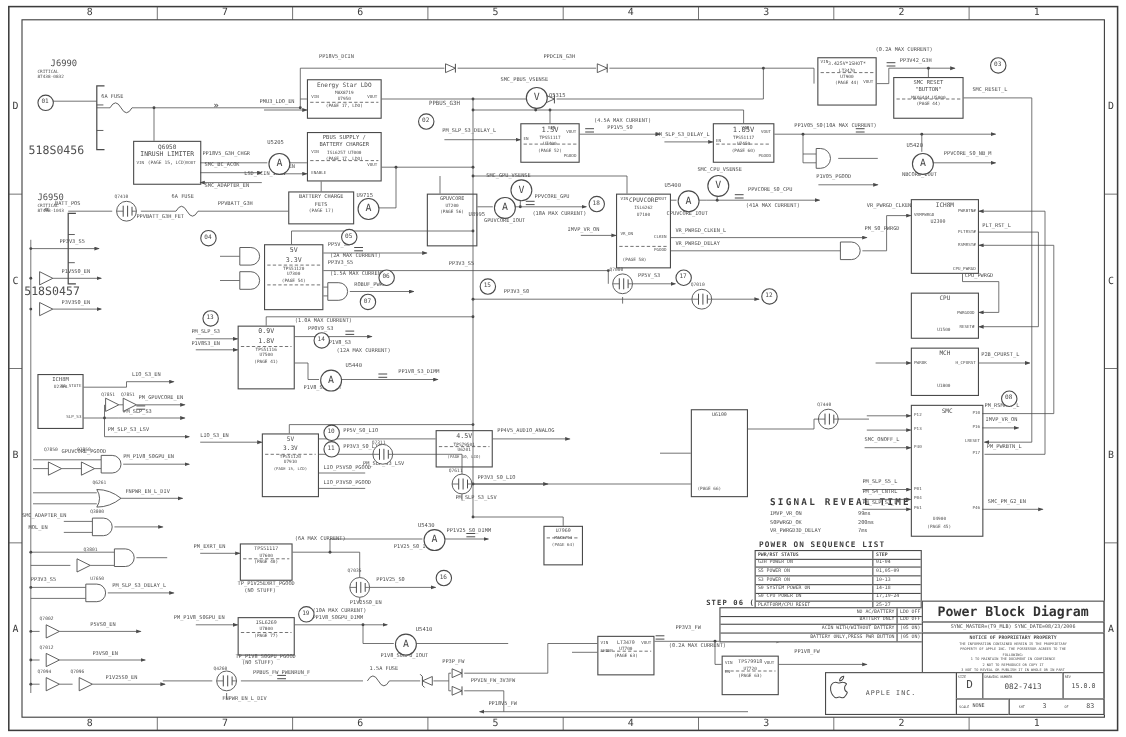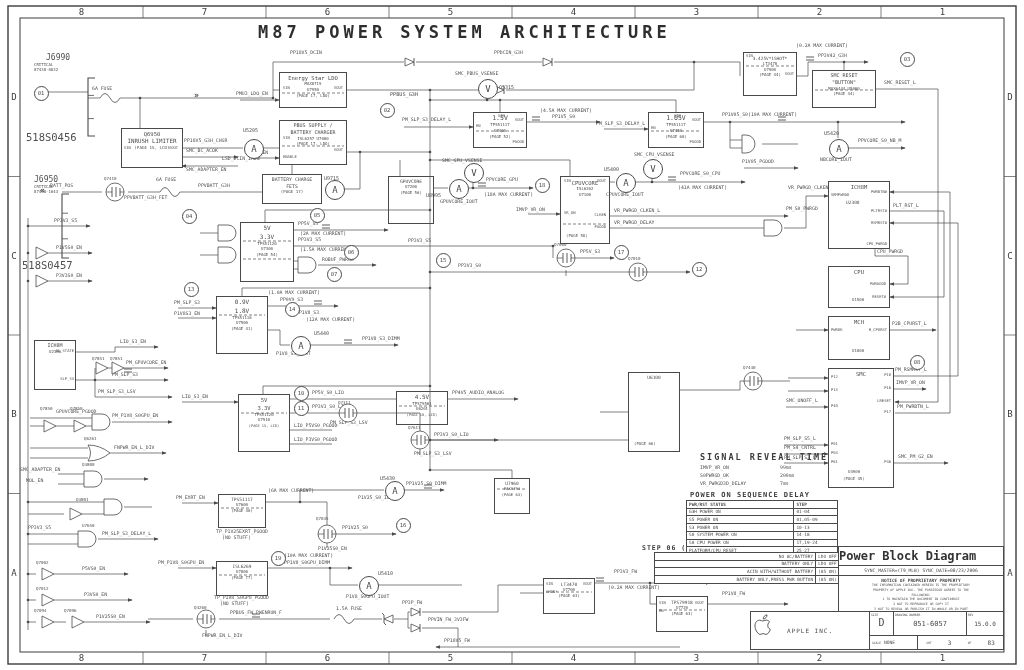--- a/index.html
+++ b/index.html
@@ -474,21 +474,20 @@
       <line x1="758" y1="652" x2="758" y2="664" stroke="#4a4a4a" stroke-width="0.7"></line>
       <line x1="881" y1="6" x2="881" y2="18" stroke="#4a4a4a" stroke-width="0.7"></line>
       <line x1="881" y1="652" x2="881" y2="664" stroke="#4a4a4a" stroke-width="0.7"></line>
       <line x1="8" y1="176.5" x2="20" y2="176.5" stroke="#4a4a4a" stroke-width="0.7"></line>
       <line x1="1004" y1="176.5" x2="1016" y2="176.5" stroke="#4a4a4a" stroke-width="0.7"></line>
       <line x1="8" y1="335" x2="20" y2="335" stroke="#4a4a4a" stroke-width="0.7"></line>
       <line x1="1004" y1="335" x2="1016" y2="335" stroke="#4a4a4a" stroke-width="0.7"></line>
       <line x1="8" y1="493.5" x2="20" y2="493.5" stroke="#4a4a4a" stroke-width="0.7"></line>
       <line x1="1004" y1="493.5" x2="1016" y2="493.5" stroke="#4a4a4a" stroke-width="0.7"></line>
     </svg>
-  <div class="main-title">M87 POWER SYSTEM ARCHITECTURE</div>
   <div id="dyn">
       <div class="frame-num" style="left: 81.5px; top: 12px;">8</div>
       <div class="frame-num" style="left: 81.5px; top: 658px;">8</div>
       <div class="frame-num" style="left: 204.5px; top: 12px;">7</div>
       <div class="frame-num" style="left: 204.5px; top: 658px;">7</div>
       <div class="frame-num" style="left: 327.5px; top: 12px;">6</div>
       <div class="frame-num" style="left: 327.5px; top: 658px;">6</div>
       <div class="frame-num" style="left: 450.5px; top: 12px;">5</div>
       <div class="frame-num" style="left: 450.5px; top: 658px;">5</div>
       <div class="frame-num" style="left: 573.5px; top: 12px;">4</div>
@@ -881,21 +880,21 @@
       <div class="bubble" style="left: 613.5px; top: 244.5px;">17</div>
       <div class="bubble" style="left: 534.5px; top: 177.5px;">18</div>
       <div class="bubble" style="left: 270.5px; top: 550.5px;">19</div>
       <div class="ttitle" style="left: 700px; top: 452px; font-size: 8.5px; letter-spacing: 2px;">SIGNAL REVEAL TIME</div>
       <div class="lbl" style="left: 700px; top: 466px; font-size: 4.8px;">IMVP_VR_ON</div>
       <div class="lbl" style="left: 780px; top: 466px; font-size: 4.8px;">99ms</div>
       <div class="lbl" style="left: 700px; top: 474px; font-size: 4.8px;">S0PWRGD_OK</div>
       <div class="lbl" style="left: 780px; top: 474px; font-size: 4.8px;">200ms</div>
       <div class="lbl" style="left: 700px; top: 482px; font-size: 4.8px;">VR_PWRGD3D_DELAY</div>
       <div class="lbl" style="left: 780px; top: 482px; font-size: 4.8px;">7ms</div>
-      <div class="ttitle" style="left: 690px; top: 491px; font-size: 7px; letter-spacing: 1px;">POWER ON SEQUENCE DELAY</div>
+      <div class="ttitle" style="left: 690px; top: 491px; font-size: 7px; letter-spacing: 1px;">POWER ON SEQUENCE LIST</div>
       <div class="tbl" style="left: 686px; top: 500px; width: 150px;">
         <div class="trow">
           <div class="tcell" style="width: 106px; font-weight: bold;">PWR/RST STATUS</div>
           <div class="tcell c2" style="width: 40px; font-weight: bold;">STEP</div>
         </div>
         <div class="trow">
           <div class="tcell" style="width: 106px;">G3H POWER ON</div>
           <div class="tcell c2" style="width: 40px;">01-04</div>
         </div>
         <div class="trow">
@@ -934,21 +933,21 @@
           <div class="tcell c2" style="width: 48px;">(05 ON)</div>
         </div>
         <div class="trow">
           <div class="tcell" style="width: 160px; text-align: right;">BATTERY ONLY,PRESS PWR BUTTON</div>
           <div class="tcell c2" style="width: 48px;">(05 ON)</div>
         </div>
       </div>
     </div>
 
   <div id="titleblock">
-    <div class="tb-border" style="left:838px;top:546px;width:166px;height:20px;display:flex;align-items:center;justify-content:flex-start;">
+    <div class="tb-border" style="left:838px;top:546px;width:166px;height:20px;display:flex;align-items:center;justify-content:center;">
       <span style="font-size:12px;font-weight:bold;color:#333;white-space:nowrap;">Power Block Diagram</span>
     </div>
     <div class="tb-border" style="left:838px;top:565px;width:166px;height:11px;display:flex;align-items:center;justify-content:center;">
       <span style="font-size:4.6px;white-space:nowrap;">SYNC_MASTER=(T9_MLB) SYNC_DATE=08/23/2006</span>
     </div>
     <div class="tb-border" id="tb-notice" style="left:838px;top:575px;width:166px;height:37px;text-align:center;">
       <div style="font-size:4.4px;font-weight:bold;margin-top:2px;">NOTICE OF PROPRIETARY PROPERTY</div>
     <div style="font-size: 3.2px; line-height: 1.5;">THE INFORMATION CONTAINED HEREIN IS THE PROPRIETARY</div>
         <div style="font-size: 3.2px; line-height: 1.5;">PROPERTY OF APPLE INC. THE POSSESSOR AGREES TO THE</div>
         <div style="font-size: 3.2px; line-height: 1.5;">FOLLOWING:</div>
@@ -961,21 +960,21 @@
         <path d="M16.4,3.1c0.1,1.1-0.4,2.2-1.1,3c-0.7,0.8-1.9,1.5-2.9,1.4c-0.2-1.1,0.4-2.2,1-2.9C14.1,3.8,15.4,3.2,16.4,3.1z M19.2,10.5c-1.2-1.5-3-1.7-3.6-1.7c-1.5-0.2-3,0.9-3.8,0.9c-0.8,0-2-0.9-3.3-0.9c-1.7,0-3.3,1-4.2,2.5c-1.8,3.1-0.5,7.7,1.3,10.2c0.9,1.2,1.9,2.6,3.2,2.6c1.3-0.1,1.8-0.8,3.3-0.8c1.5,0,2,0.8,3.3,0.8c1.4,0,2.3-1.2,3.1-2.5c1-1.4,1.4-2.8,1.4-2.9c0,0-2.7-1-2.7-4.1C17.2,12,19.2,10.6,19.2,10.5z" fill="none" stroke="#4a4a4a" stroke-width="1"></path>
       </svg>
       <span style="font-size:6px;letter-spacing:1px;">APPLE INC.</span>
     </div>
     <div class="tb-border" style="left:869px;top:611px;width:25px;height:25px;">
       <div style="font-size:3px;margin:1px 0 0 1px;">SIZE</div>
       <div style="font-size:10px;text-align:center;">D</div>
     </div>
     <div class="tb-border" style="left:893px;top:611px;width:74px;height:25px;">
       <div style="font-size:3px;margin:1px 0 0 1px;">DRAWING NUMBER</div>
-      <div style="font-size:7px;text-align:center;margin-top:3px;">051-6057</div>
+      <div style="font-size:7px;text-align:center;margin-top:3px;">082-7413</div>
     </div>
     <div class="tb-border" style="left:966px;top:611px;width:38px;height:25px;">
       <div style="font-size:3px;margin:1px 0 0 1px;">REV</div>
       <div style="font-size:6px;text-align:center;margin-top:3px;">15.0.0</div>
     </div>
     <div class="tb-border" style="left:869px;top:635px;width:49px;height:15px;display:flex;align-items:center;gap:3px;padding-left:2px;box-sizing:border-box;">
       <span style="font-size:3px;">SCALE</span>
       <span style="font-size:4.6px;">NONE</span>
     </div>
     <div class="tb-border" style="left:917px;top:635px;width:87px;height:15px;display:flex;align-items:center;justify-content:space-around;">

